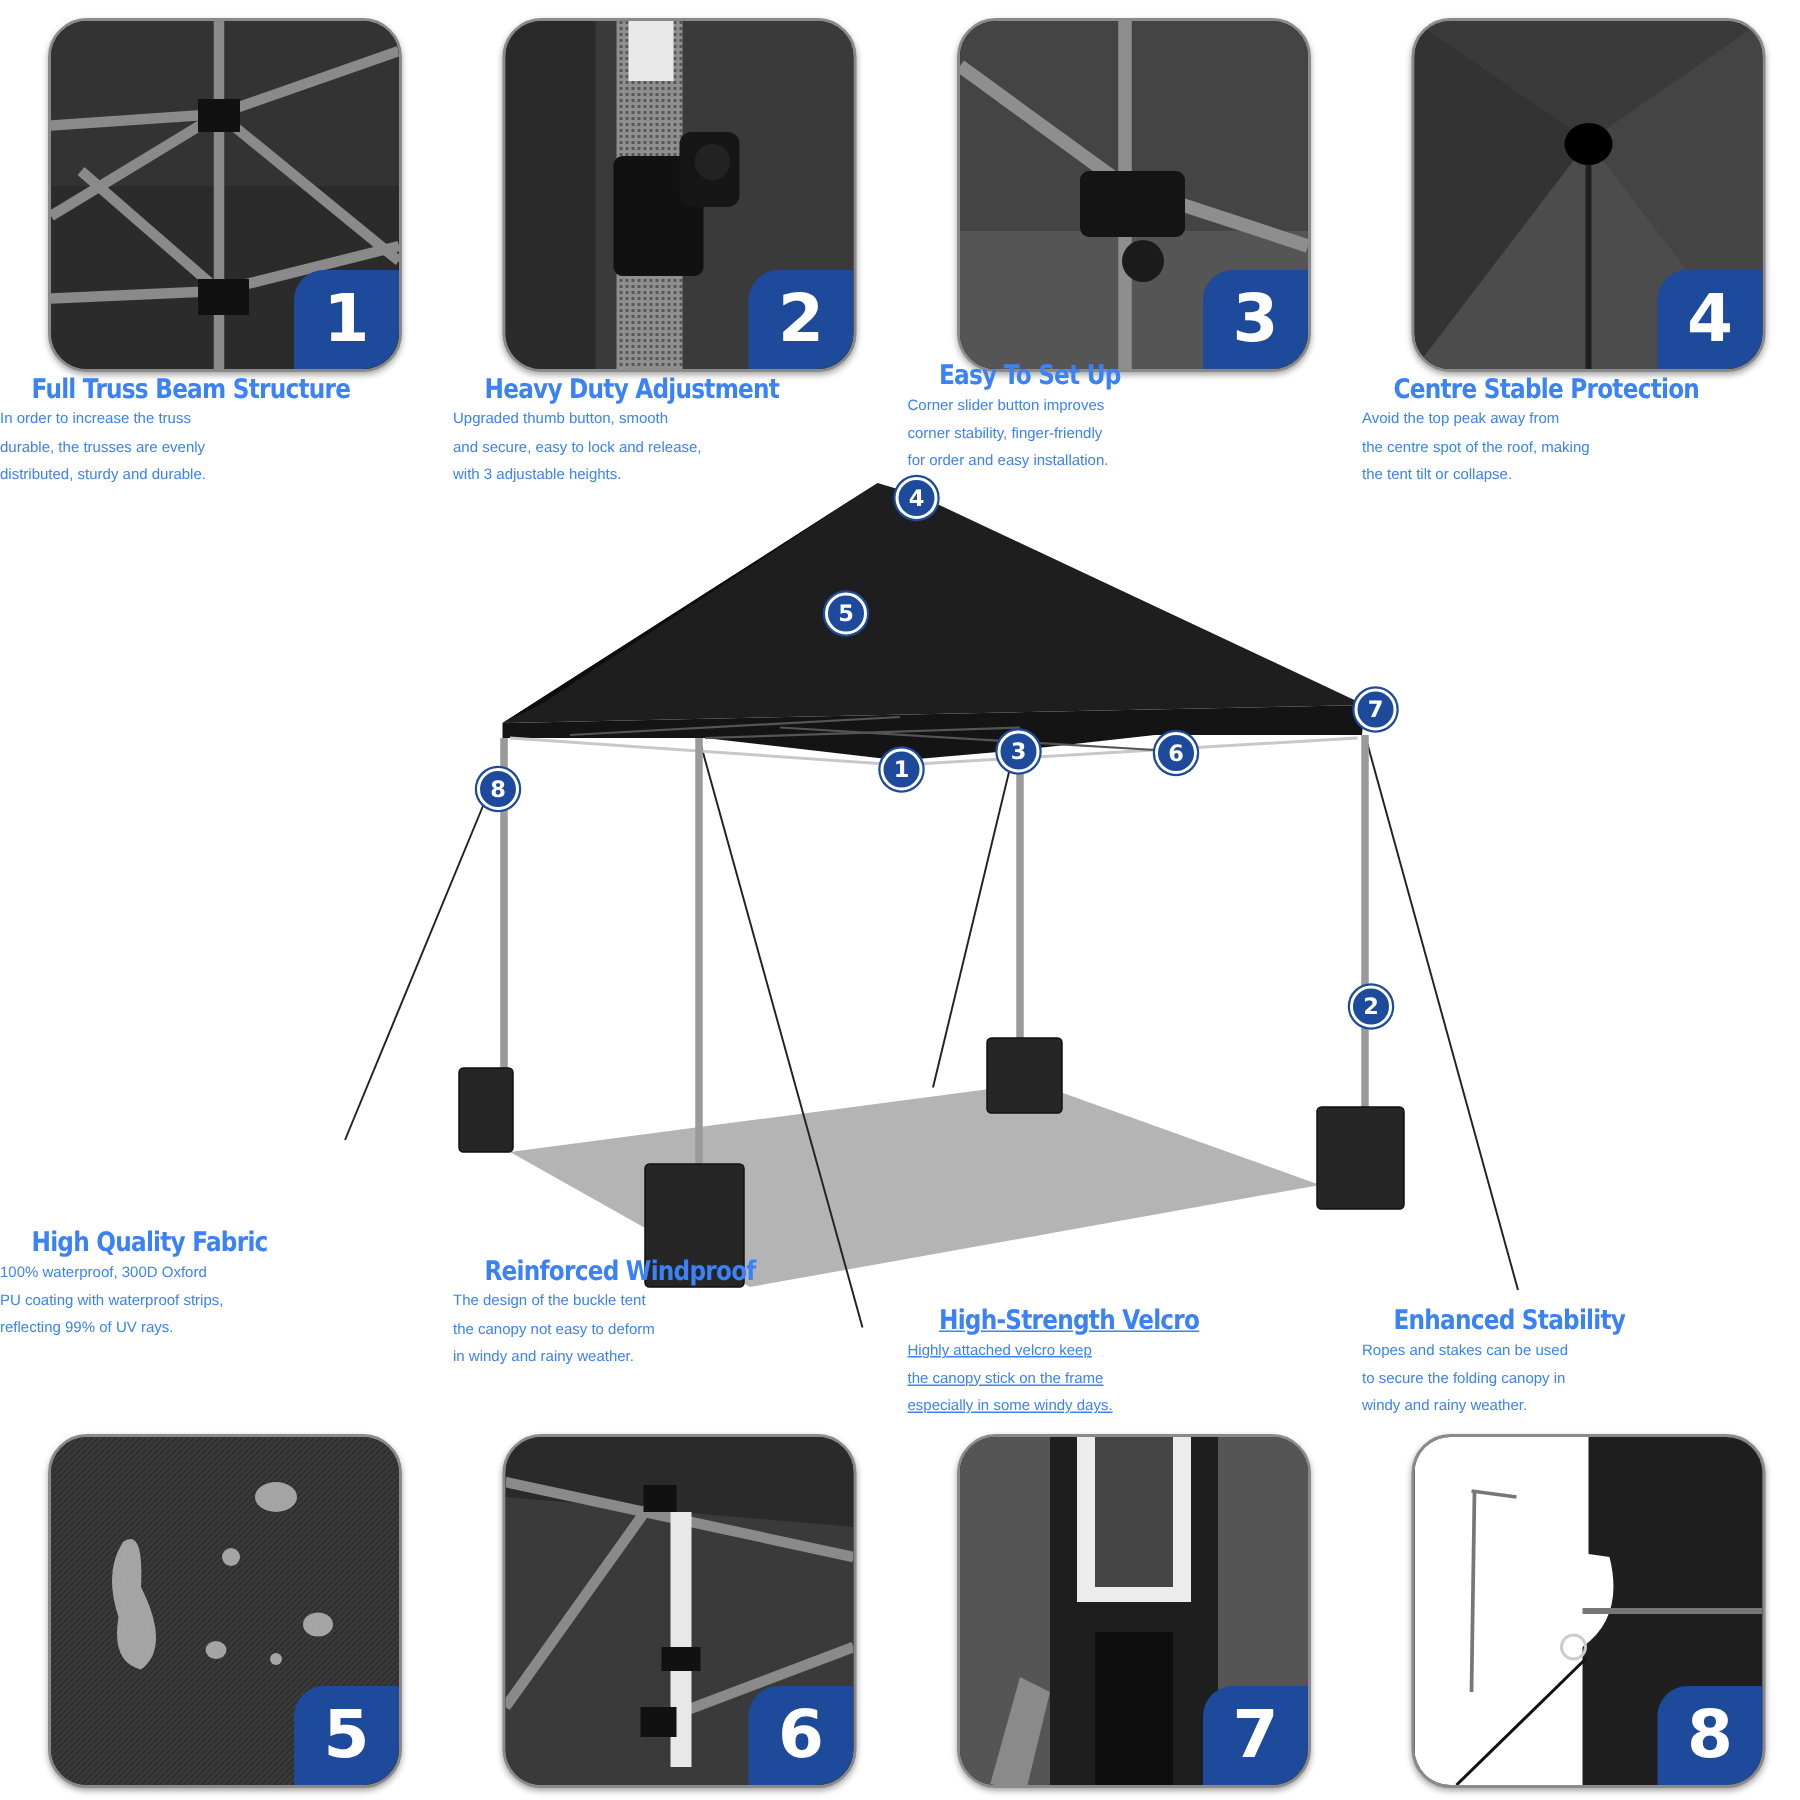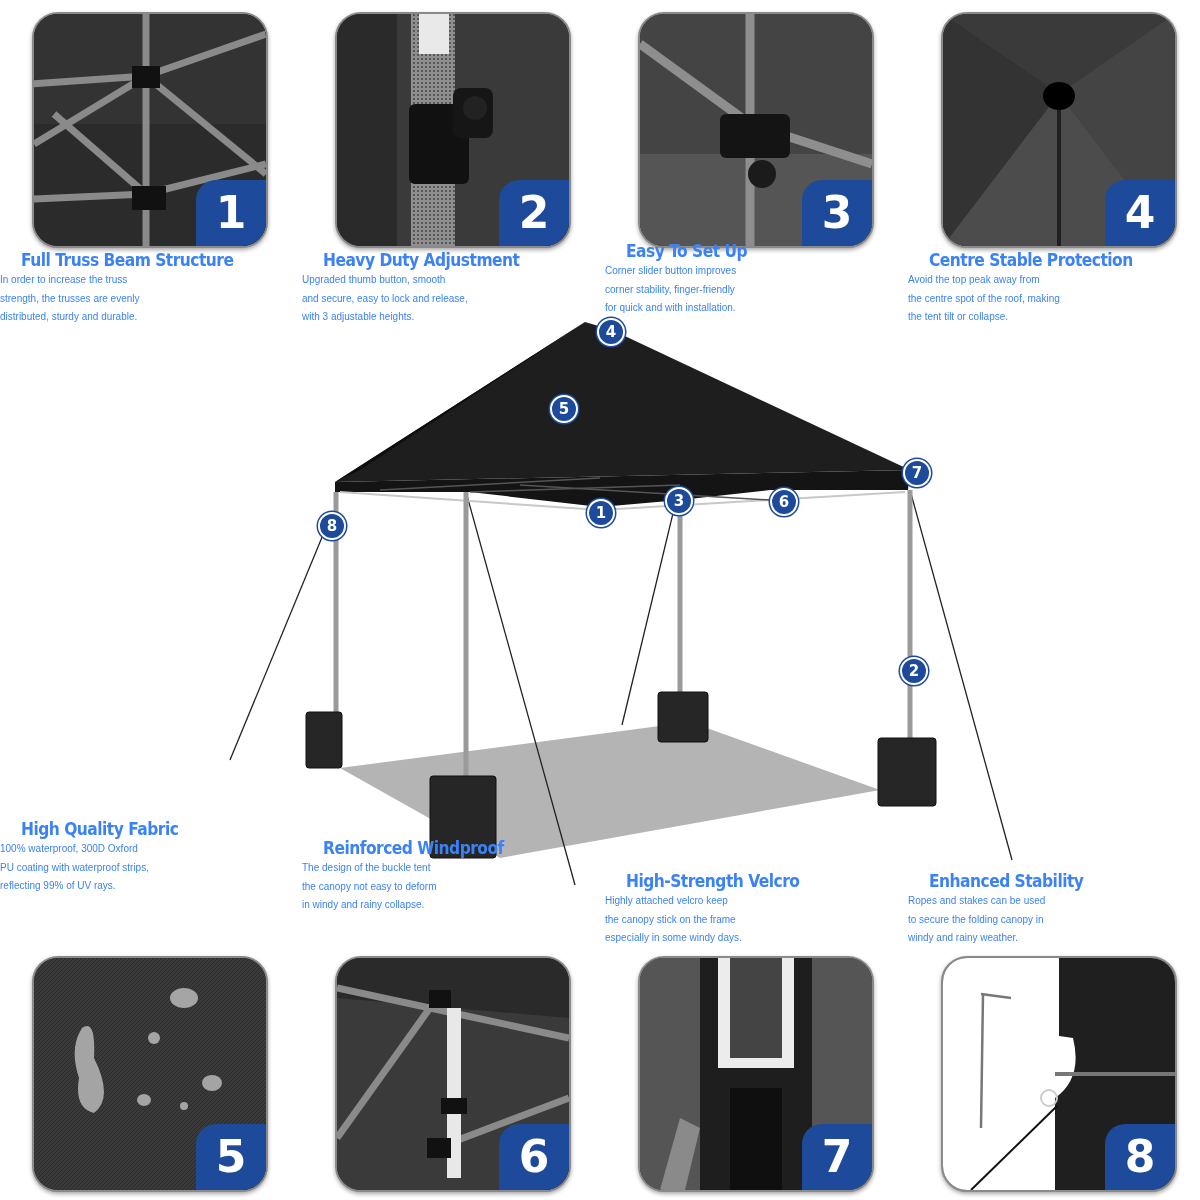--- a/index.html
+++ b/index.html
@@ -78,34 +78,34 @@
     <path d="M116 80 L0 232 L232 232Z" fill="#4c4c4c"></path>
     <ellipse cx="116" cy="82" rx="16" ry="14" fill="#000"></ellipse>
     <line x1="116" y1="96" x2="116" y2="232" stroke="#202020" stroke-width="4"></line>
   </svg>
   <div class="badge">4</div>
 </div>
 
 <div class="feat" style="left:0px;top:249px;">
   <h3>Full Truss Beam Structure</h3>
   <p>In order to increase the truss</p>
-  <p>strength, the trusses are evenly</p>
+  <p>durable, the trusses are evenly</p>
   <p>distributed, sturdy and durable.</p>
 </div>
 <div class="feat" style="left:302px;top:249px;">
   <h3>Heavy Duty Adjustment</h3>
   <p>Upgraded thumb button, smooth</p>
   <p>and secure, easy to lock and release,</p>
   <p>with 3 adjustable heights.</p>
 </div>
 <div class="feat" style="left:605px;top:240px;">
   <h3>Easy To Set Up</h3>
   <p>Corner slider button improves</p>
   <p>corner stability, finger-friendly</p>
-  <p>for quick and with installation.</p>
+  <p>for order and easy installation.</p>
 </div>
 <div class="feat" style="left:908px;top:249px;">
   <h3>Centre Stable Protection</h3>
   <p>Avoid the top peak away from</p>
   <p>the centre spot of the roof, making</p>
   <p>the tent tilt or collapse.</p>
 </div>
 
 <svg class="diagram" viewBox="0 0 1200 1200">
 
@@ -156,23 +156,23 @@
 <div class="feat" style="left:0px;top:818px;">
   <h3>High Quality Fabric</h3>
   <p>100% waterproof, 300D Oxford</p>
   <p>PU coating with waterproof strips,</p>
   <p>reflecting 99% of UV rays.</p>
 </div>
 <div class="feat" style="left:302px;top:837px;">
   <h3>Reinforced Windproof</h3>
   <p>The design of the buckle tent</p>
   <p>the canopy not easy to deform</p>
-  <p>in windy and rainy collapse.</p>
-</div>
-<div class="feat" style="left:605px;top:870px;">
+  <p>in windy and rainy weather.</p>
+</div>
+<div class="feat" style="left:605px;top:870px;text-decoration:underline;">
   <h3>High-Strength Velcro</h3>
   <p>Highly attached velcro keep</p>
   <p>the canopy stick on the frame</p>
   <p>especially in some windy days.</p>
 </div>
 <div class="feat" style="left:908px;top:870px;">
   <h3>Enhanced Stability</h3>
   <p>Ropes and stakes can be used</p>
   <p>to secure the folding canopy in</p>
   <p>windy  and rainy weather.</p>

